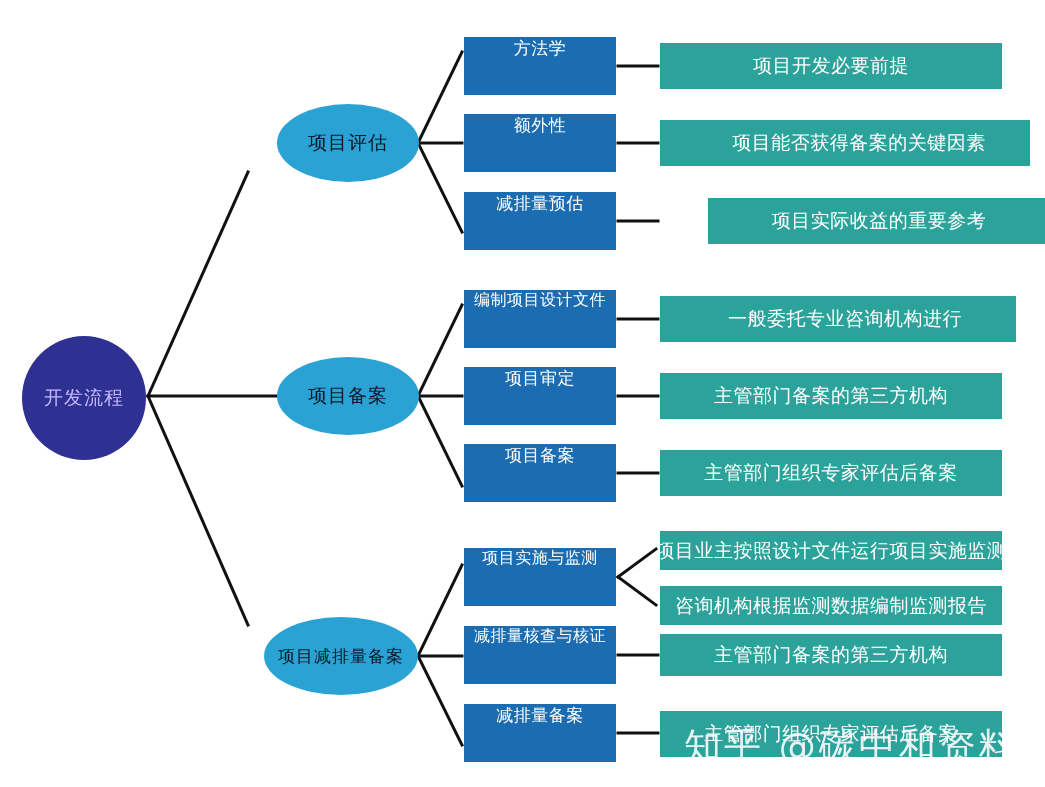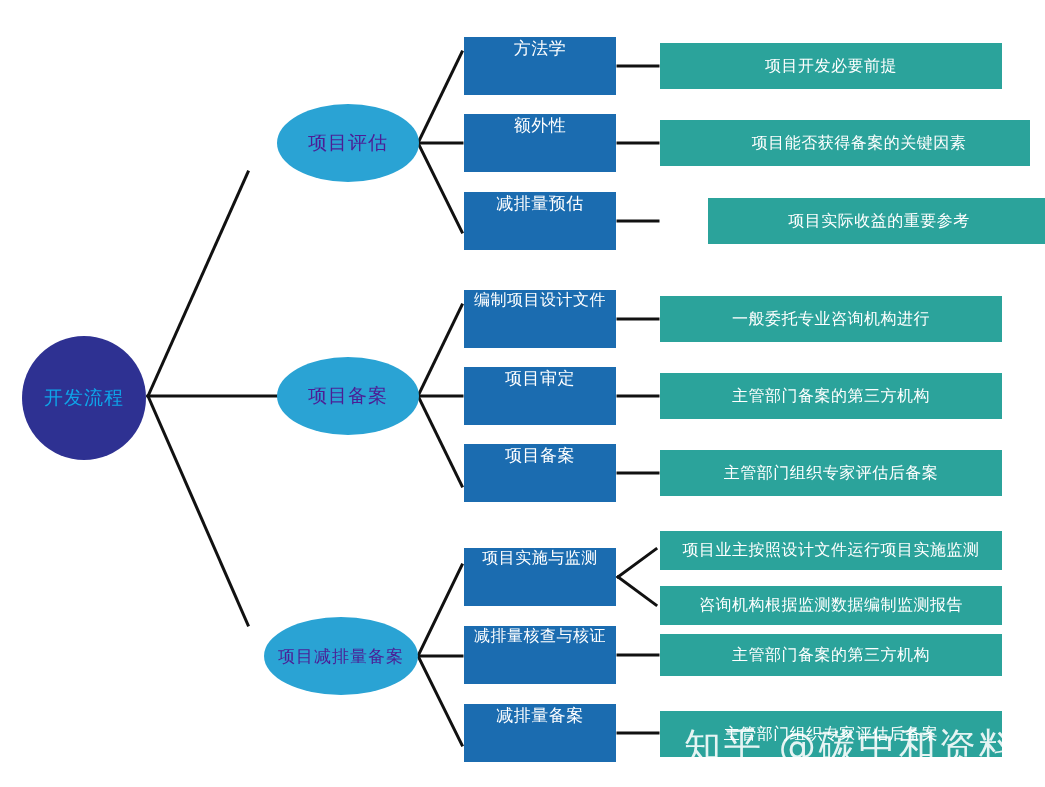--- a/index.html
+++ b/index.html
@@ -31,35 +31,35 @@
     position: absolute;
     left: 22px;
     top: 336px;
     width: 124px;
     height: 124px;
     border-radius: 50%;
     background: #2E3192;
     display: flex;
     align-items: center;
     justify-content: center;
-    color: #0ea5e9;
+    color: #c4b5fd;
     font-size: 19px;
     letter-spacing: 1px;
     z-index: 3;
   }
 
   
   .ellipse-node {
     position: absolute;
     background: #2AA3D4;
     border-radius: 50%;
     display: flex;
     align-items: center;
     justify-content: center;
-    color: #4c1d95;
+    color: #0f172a;
     font-size: 19px;
     letter-spacing: 1px;
     z-index: 3;
   }
   .ellipse-node.e1 { left: 277px; top: 104px; width: 142px; height: 78px; }
   .ellipse-node.e2 { left: 277px; top: 357px; width: 142px; height: 78px; }
   .ellipse-node.e3 { left: 264px; top: 617px; width: 154px; height: 78px; font-size: 17px; }
 
   
   .blue-box {
@@ -82,21 +82,21 @@
   
   .teal-box {
     position: absolute;
     left: 660px;
     width: 342px;
     background: #2BA39B;
     display: flex;
     align-items: center;
     justify-content: center;
     color: #ffffff;
-    font-size: 16px;
+    font-size: 19px;
     letter-spacing: 0.5px;
     white-space: nowrap;
     z-index: 3;
   }
 
   
   .watermark {
     position: absolute;
     left: 684px;
     top: 722px;
@@ -184,21 +184,21 @@
   <div class="blue-box narrow-text" style="top:290px;">
     <span>编制项目设计文件</span>
   </div>
   <div class="blue-box" style="top:367px;">
     <span>项目审定</span>
   </div>
   <div class="blue-box" style="top:444px;">
     <span>项目备案</span>
   </div>
 
-  <div class="teal-box" style="top:296px;height:46px;">
+  <div class="teal-box" style="top:296px;height:46px;padding-left:14px;">
     <span>一般委托专业咨询机构进行</span>
   </div>
   <div class="teal-box" style="top:373px;height:46px;">
     <span>主管部门备案的第三方机构</span>
   </div>
   <div class="teal-box" style="top:450px;height:46px;">
     <span>主管部门组织专家评估后备案</span>
   </div>
 
   <div class="blue-box narrow-text" style="top:626px;">

